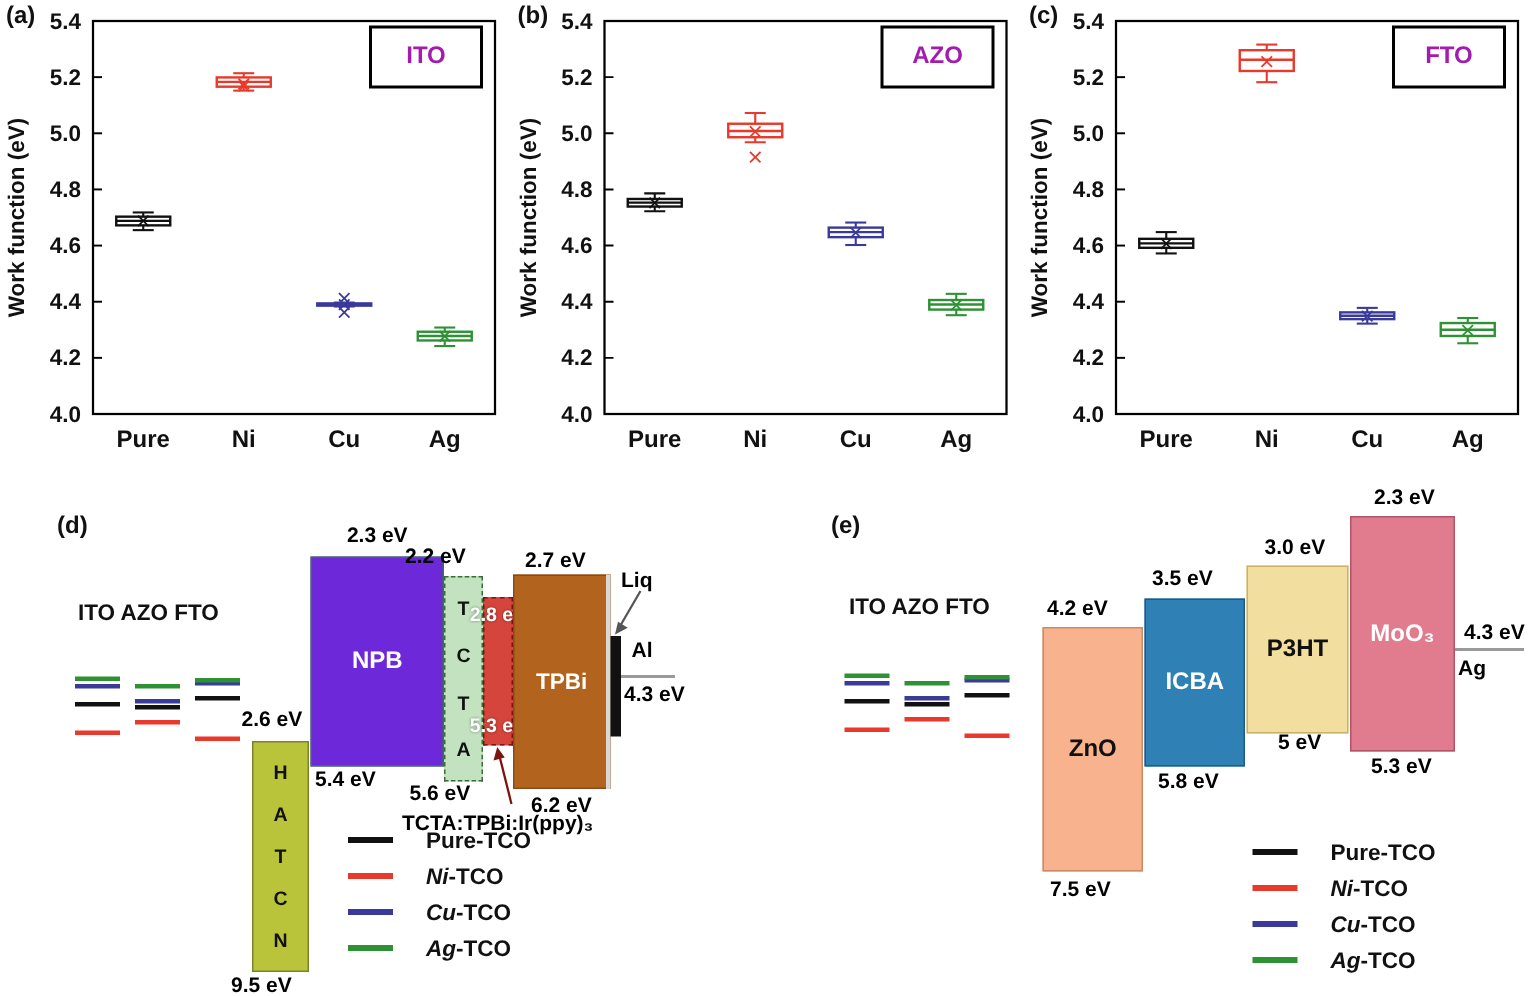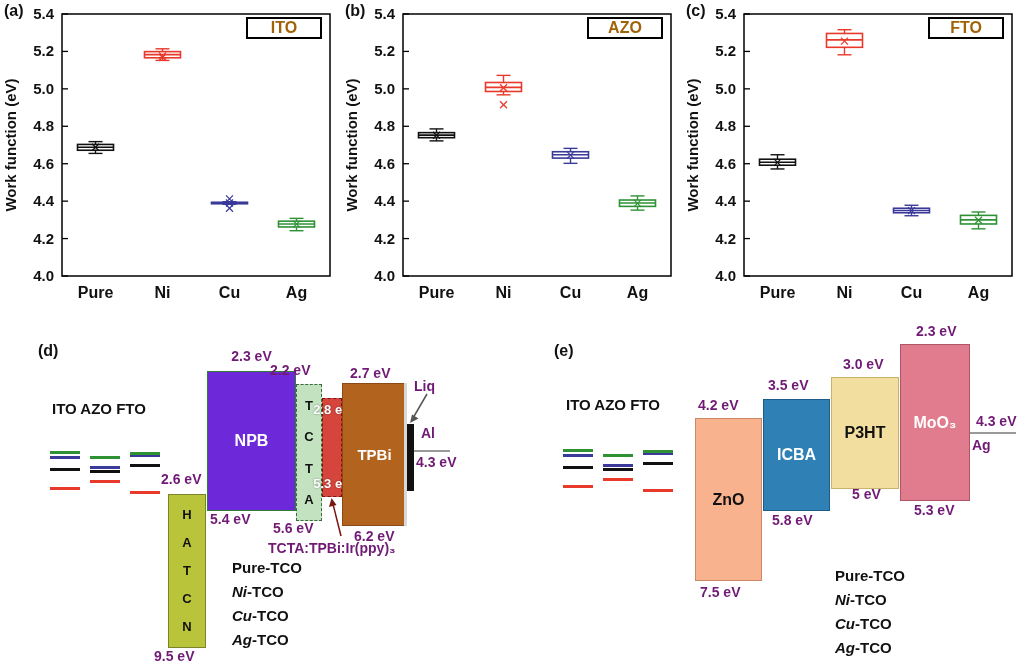--- a/index.html
+++ b/index.html
@@ -1,34 +1,34 @@
 <!DOCTYPE html>
 <html><head>
 <meta charset="utf-8">
 <style>
   * { margin:0; padding:0; box-sizing:border-box; }
   body { font-family:"Liberation Sans","DejaVu Sans",sans-serif; background:#fff; }
   #fig { position:relative; width:1024px; height:664px; background:#fff; overflow:hidden; }
   .abs { position:absolute; }
   .panel { position:absolute; top:0; width:341px; height:318px; }
   .panel-letter { position:absolute; left:4px; top:2px; font-size:16px; font-weight:bold; color:#111; }
-  .panel-legend { position:absolute; border:2px solid #000; background:#fff; font-weight:bold; font-size:16px; color:#a16207; text-align:center; padding:0 0; }
+  .panel-legend { position:absolute; border:2px solid #000; background:#fff; font-weight:bold; font-size:16px; color:#a21caf; text-align:center; padding:10px 0; }
   svg text { font-family:"Liberation Sans","DejaVu Sans",sans-serif; }
   .diagram { position:absolute; top:320px; height:344px; }
-  .ev { position:absolute; font-weight:bold; font-size:14px; color:#701a75; white-space:nowrap; }
+  .ev { position:absolute; font-weight:bold; font-size:14px; color:#000000; white-space:nowrap; }
   .ev.white { color:#fff; text-shadow:0 0 2px rgba(0,0,0,0.45); }
   .hdr { position:absolute; font-weight:bold; font-size:15px; color:#111; white-space:nowrap; }
   .mol { position:absolute; display:flex; align-items:center; justify-content:center; font-weight:bold; }
   .mol-light { color:#fff; }
   .mol-dark { color:#111; }
   .vletters { white-space:pre-line; text-align:center; font-weight:bold; font-size:13px; color:#111; }
   .cluster-host { position:absolute; }
   .cluster-line { position:absolute; width:30px; height:3px; }
   .grayline { position:absolute; background:#9a9a9a; height:2px; }
-  .legend-row { position:absolute; display:flex; align-items:center; gap:7px; height:16px;flex-direction:column; }
+  .legend-row { position:absolute; display:flex; align-items:center; gap:22px; height:16px; }
   .legend-line { width:30px; height:4px; display:inline-block; }
   .legend-text { font-weight:bold; font-size:15px; color:#111; white-space:nowrap; }
 </style>
 </head>
 <body>
 
 <div id="fig">
 
   <div class="panel" style="left:0;">
     <div class="panel-letter">(a)</div>

